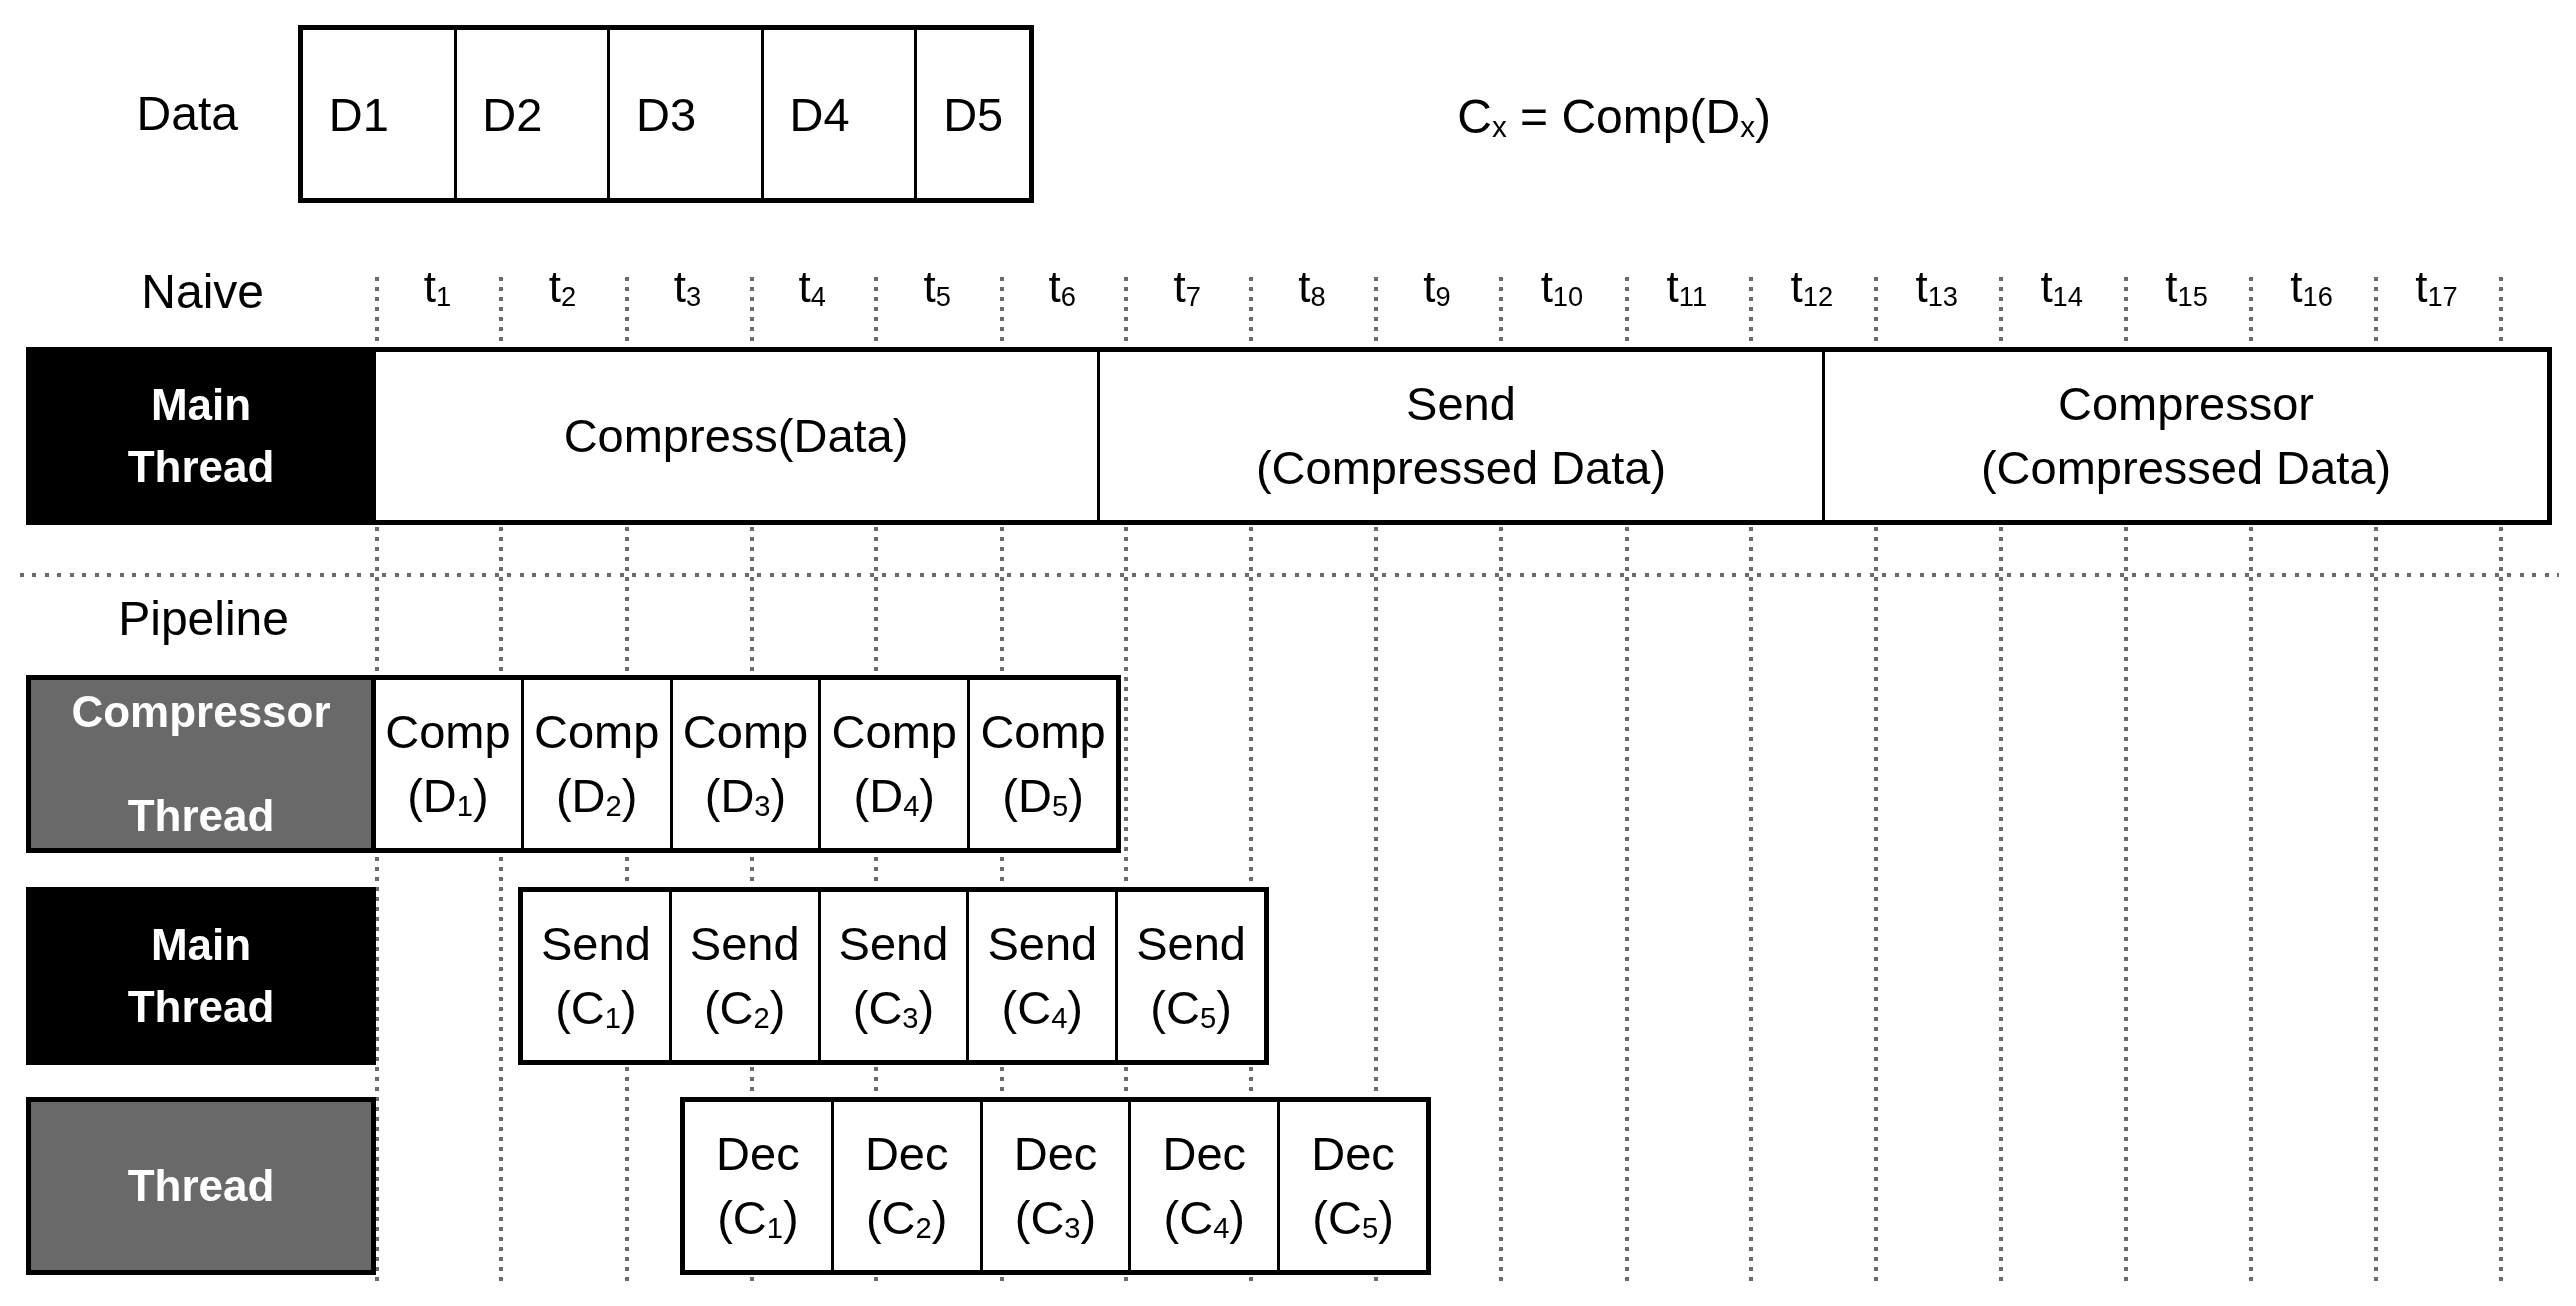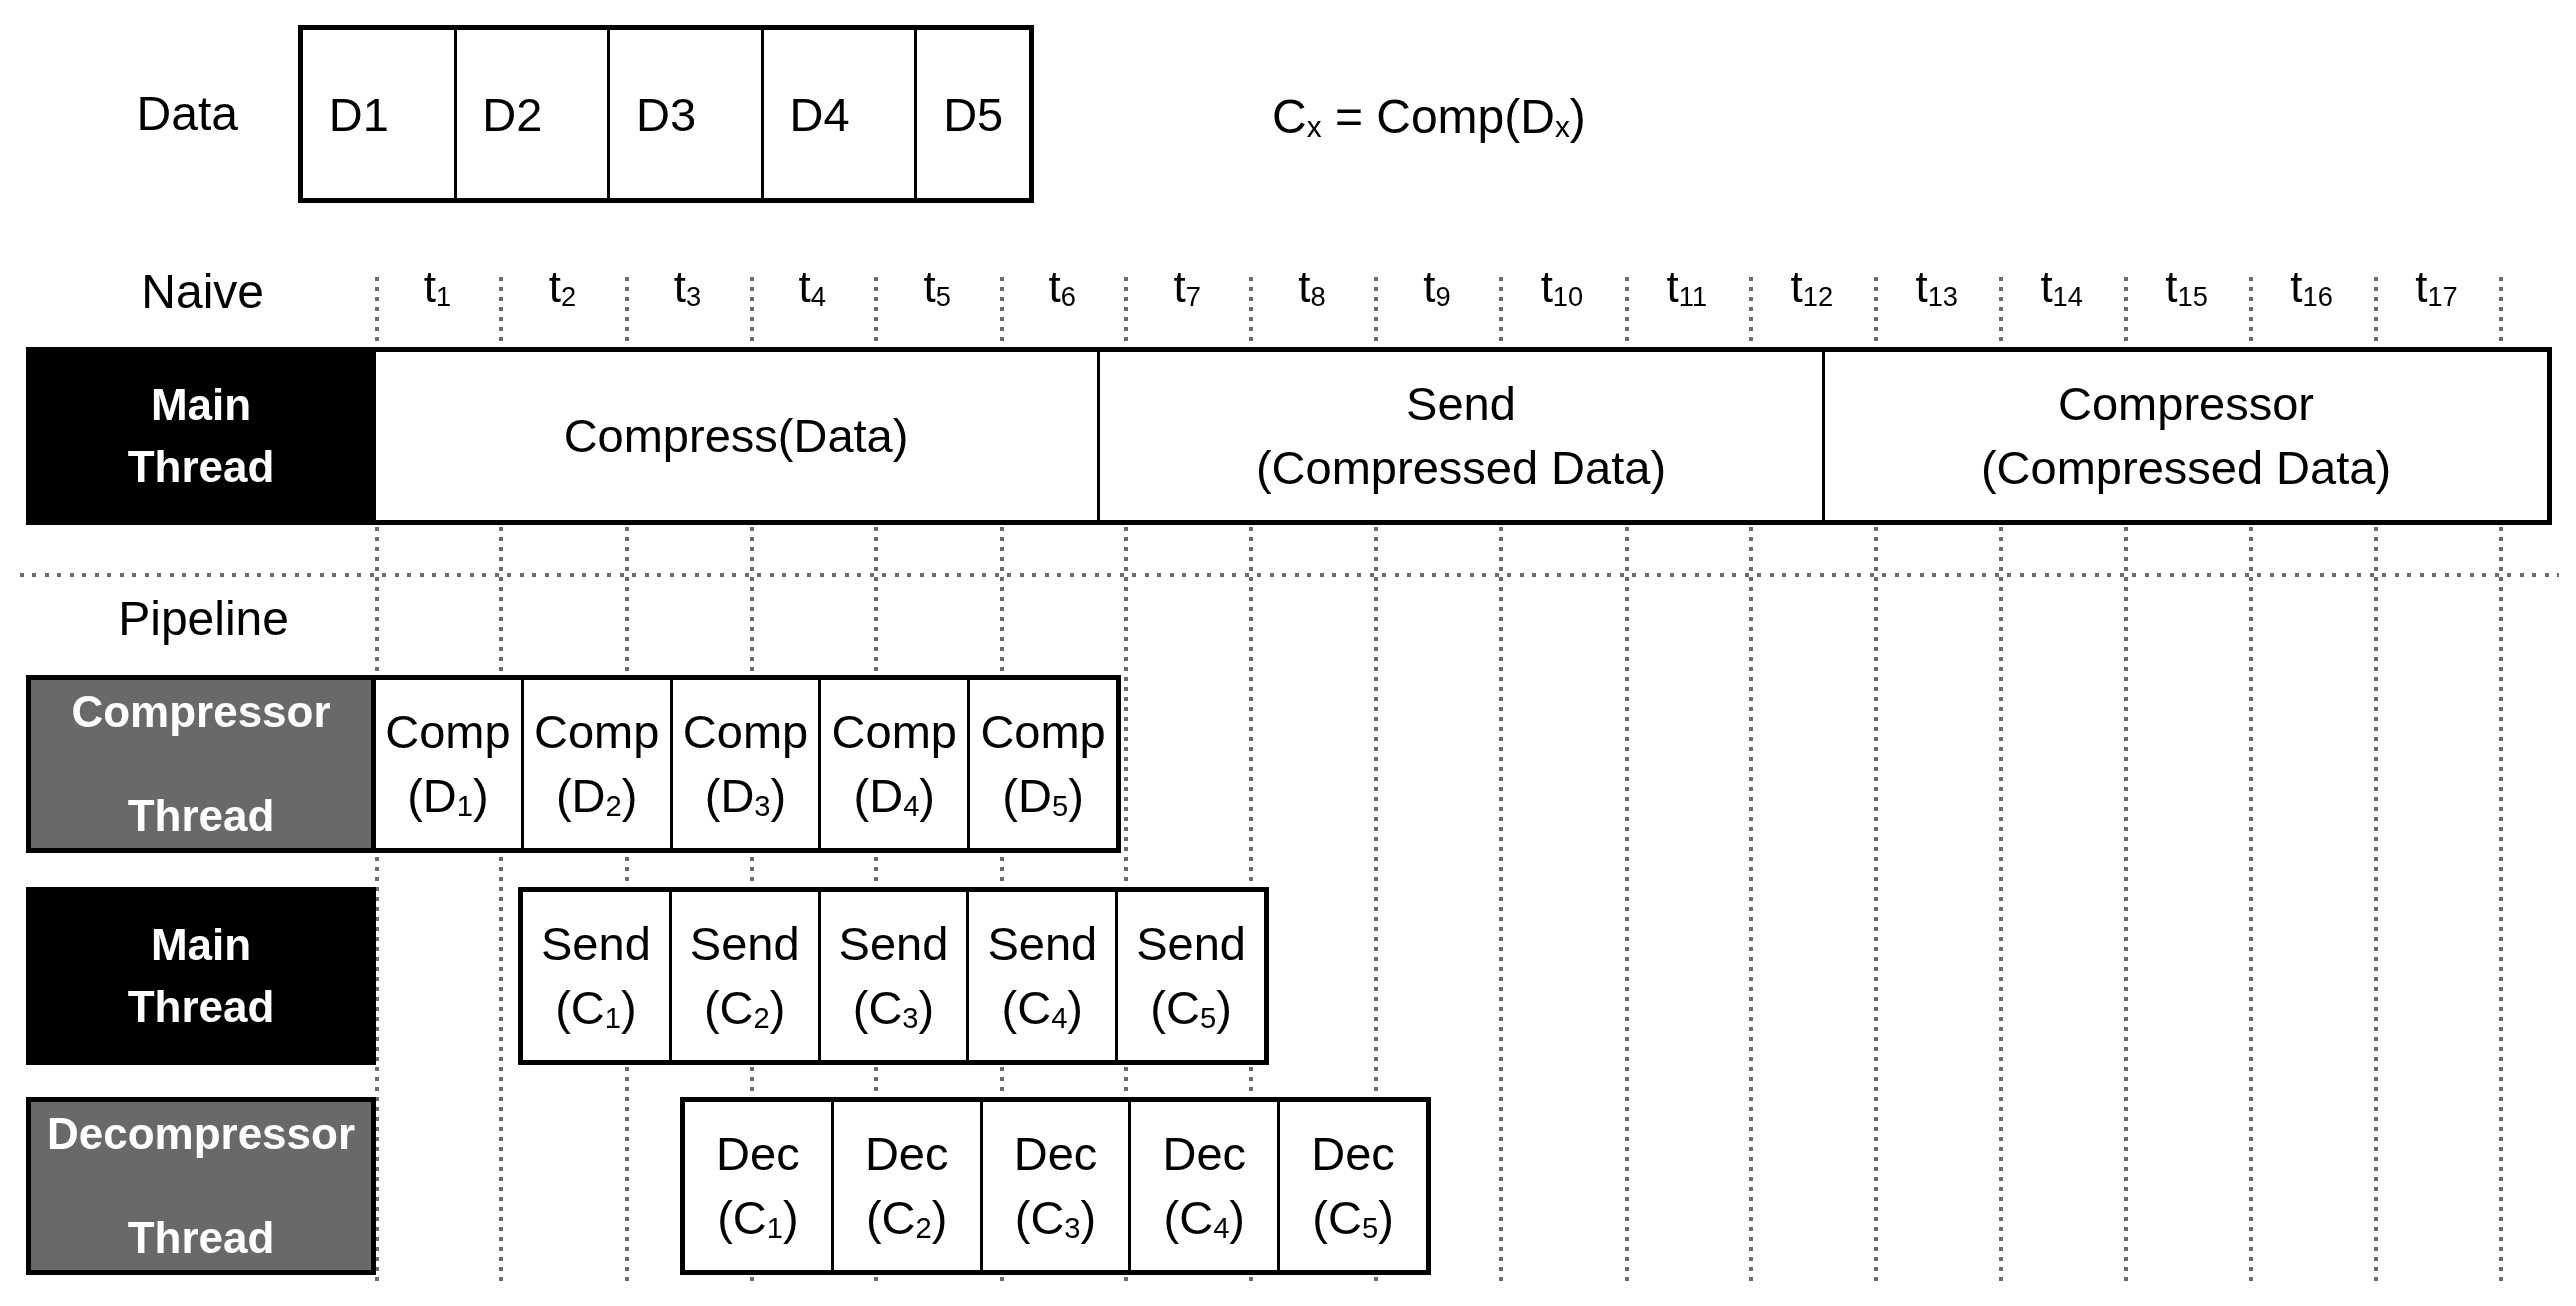--- a/index.html
+++ b/index.html
@@ -26,21 +26,21 @@
   .sidelabel{
     position:absolute;font-size:48px;line-height:56px;text-align:right;
     white-space:nowrap;z-index:2;
   }
   #data-label{left:47px;width:191px;top:86px;}
   #naive-label{left:47px;width:217px;top:264px;}
   #pipeline-label{left:47px;width:242px;top:591px;}
   
   #formula{
     position:absolute;left:1272px;top:87px;width:499px;height:59px;
-    font-size:48px;line-height:59px;text-align:left;white-space:nowrap;z-index:2;
+    font-size:48px;line-height:59px;text-align:right;white-space:nowrap;z-index:2;
   }
   
   #data-strip{left:298px;top:25px;width:736px;height:178px;gap:39px;}
   .strip{
     position:absolute;display:flex;box-sizing:border-box;
     border:5.5px solid #000;background:#fff;z-index:1;
   }
   .cell{
     flex:1 1 0;display:flex;flex-direction:column;
     justify-content:center;align-items:center;
@@ -216,21 +216,20 @@
       <div class="l1">Send</div>
       <div class="l2"><span>(C</span><sub class="tsub">4</sub><span>)</span></div>
     </div>
       <div class="cell tasklines">
       <div class="l1">Send</div>
       <div class="l2"><span>(C</span><sub class="tsub">5</sub><span>)</span></div>
     </div>
     </div>
 
   <div id="decompressor-thread" class="thread thread-gray">
-    <div>Decompressor</div>
     <div>Thread</div>
   </div>
   <div id="dec-strip" class="strip">
 
   <div class="cell tasklines">
       <div class="l1">Dec</div>
       <div class="l2"><span>(C</span><sub class="tsub">1</sub><span>)</span></div>
     </div>
       <div class="cell tasklines">
       <div class="l1">Dec</div>

